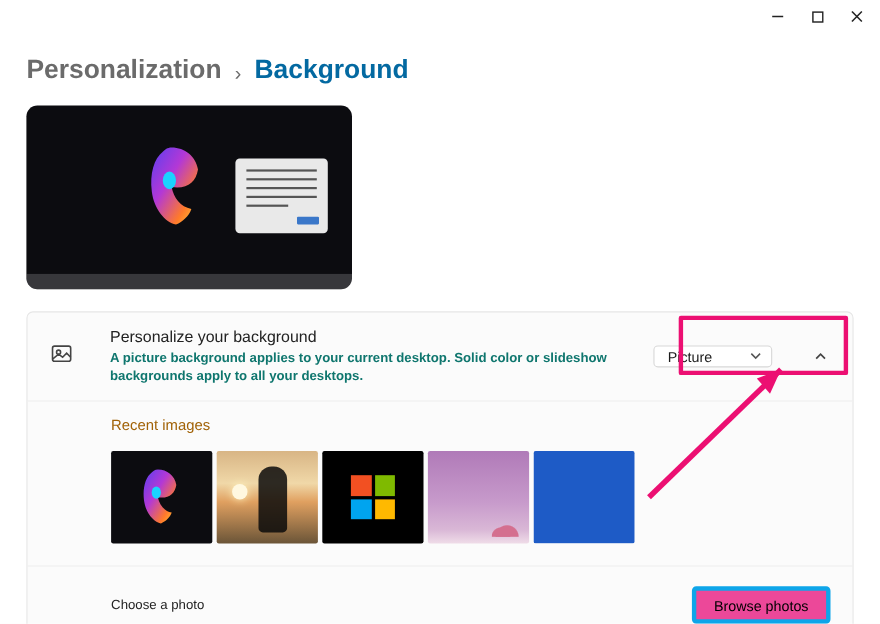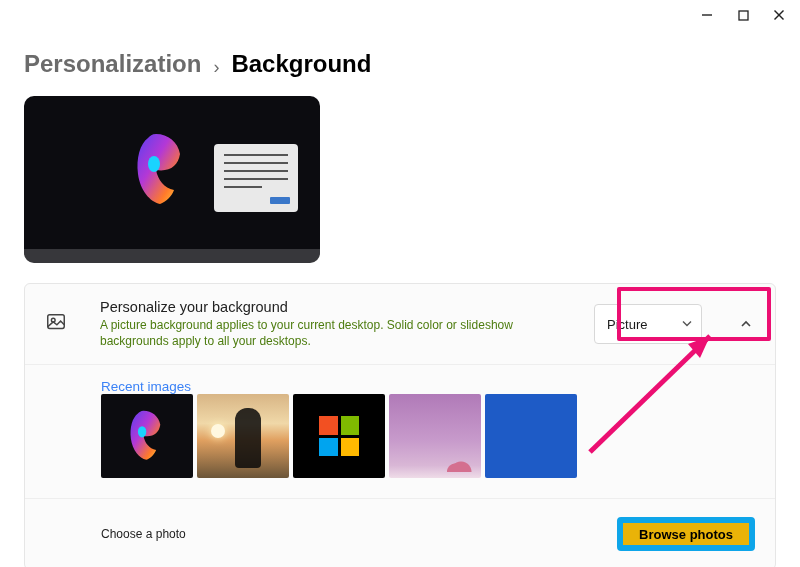--- a/index.html
+++ b/index.html
@@ -2,45 +2,45 @@
 <html><head>
   <meta charset="utf-8">
   <style>
     * { box-sizing: border-box; margin: 0; padding: 0; }
     body { font-family: "Segoe UI", -apple-system, sans-serif; background: #fff; width: 800px; height: 567px; overflow: hidden; color: #1b1b1b; position: relative; }
     .titlebar { display: flex; justify-content: flex-end; gap: 22px; padding: 8px 14px 0 0; height: 28px; }
     .titlebar-btn { width: 14px; height: 14px; display: flex; align-items: center; justify-content: center; cursor: pointer; }
     .breadcrumb { display: flex; align-items: flex-end; gap: 12px; padding: 22px 24px 18px 24px; font-size: 24px; font-weight: 600; }
     .breadcrumb .parent { color: #6b6b6b; font-weight: 600; cursor: pointer; }
     .breadcrumb .chev { color: #6b6b6b; font-weight: 400; font-size: 18px; }
-    .breadcrumb .current { color: #000000; font-weight: 700; }
+    .breadcrumb .current { color: #0369a1; font-weight: 700; }
     .preview-card { margin: 0 0 20px 24px; width: 296px; height: 167px; background: #0c0c10; border-radius: 10px; position: relative; overflow: hidden; }
     .preview-taskbar { position: absolute; bottom: 0; width: 100%; height: 14px; background: rgba(255,255,255,0.18); }
     .preview-helmet { position: absolute; left: 106px; top: 34px; width: 62px; height: 80px; }
     .preview-window { position: absolute; right: 22px; top: 48px; width: 84px; height: 68px; background: #e9e9e9; border-radius: 4px; padding: 10px 10px 0 10px; }
     .preview-window .line { height: 2px; background: #555; margin-bottom: 6px; }
     .preview-window .btn { position: absolute; right: 8px; bottom: 8px; width: 20px; height: 7px; background: #3a77c9; border-radius: 1px; }
     .panel { margin: 0 24px; border: 1px solid #e6e6e6; border-radius: 6px; background: #fbfbfb; position: relative; }
     .row { display: flex; align-items: center; padding: 15px 20px; border-top: 1px solid #eee; gap: 15px; }
     .row:first-child { border-top: 0; }
     .picon { width: 22px; margin-right: 18px; flex: 0 0 auto; color: #444; }
     .ptext { flex: 1; }
     .ptext .ptitle { font-size: 14.5px; color: #222; }
-    .ptext .pdesc { font-size: 12px; color: #4d7c0f; line-height: 1.35; margin-top: 2px; max-width: 520px; }
-    .dropdown { position: relative; width: 108px; height: 40px; border: 1px solid #d8d8d8; border-radius: 4px; background: #fff; display: flex; align-items: center; padding: 0 28px 0 12px; font-size: 13px; cursor: pointer; }
+    .ptext .pdesc { font-size: 12px; color: #0f766e; line-height: 1.35; margin-top: 2px; max-width: 520px; font-weight: bold; }
+    .dropdown { position: relative; width: 108px; height: 20px; border: 1px solid #d8d8d8; border-radius: 4px; background: #fff; display: flex; align-items: center; padding: 0 28px 0 12px; font-size: 13px; cursor: pointer; }
     .dropdown .dd-chev { position: absolute; right: 9px; top: 50%; transform: translateY(-50%); }
     .chev-up-btn { margin-left: 20px; width: 18px; display: flex; justify-content: center; cursor: pointer; }
     .highlight-box { position: absolute; border: 4px solid #ec0f72; border-radius: 2px; top: 3px; right: 4px; width: 154px; height: 54px; pointer-events: none; }
     .thumbs-row { padding: 14px 20px 20px 76px; border-top: 1px solid #eee; }
-    .thumbs-title { font-size: 13.5px; margin-bottom: 0; color: #3b82f6; }
+    .thumbs-title { font-size: 13.5px; margin-bottom: 16px; color: #a16207; }
     .thumbs { display: flex; gap: 4px; }
     .thumb { width: 92px; height: 84px; border-radius: 2px; overflow: hidden; cursor: pointer; position: relative; }
     .choose-row { display: flex; align-items: center; justify-content: space-between; padding: 18px 20px 18px 76px; border-top: 1px solid #eee; }
     .choose-label { font-size: 12px; color: #222; }
-    .browse-btn { height: 34px; padding: 0 16px; border: 6px solid #0ea5e9; background: #eab308; border-radius: 4px; font-size: 13px; cursor: pointer; font-family: inherit; font-weight: bold; }
+    .browse-btn { height: 34px; padding: 0 16px; border: 4px solid #0ea5e9; background: #ec4899; border-radius: 4px; font-size: 13px; cursor: pointer; font-family: inherit; }
     .arrow-svg { position: absolute; pointer-events: none; }
 
     
     .th0 { background: #0c0c10; display: flex; align-items: center; justify-content: center; }
     .th1 { background: linear-gradient(#d8b585 0%, #f0d8a8 35%, #e0a060 55%, #6b5538 100%); }
     .th1::after { content: ""; position: absolute; left: 38px; top: 14px; width: 26px; height: 60px; background: rgba(10,10,10,0.85); border-radius: 12px 12px 4px 4px; }
     .th1 .sun { position: absolute; left: 14px; top: 30px; width: 14px; height: 14px; background: #fff8e0; border-radius: 50%; box-shadow: 0 0 8px #fff4c0; }
     .th2 { background: #000; display: flex; align-items: center; justify-content: center; }
     .th2 .wlogo { width: 40px; height: 40px; display: grid; grid-template-columns: 1fr 1fr; grid-template-rows: 1fr 1fr; gap: 3px; }
     .th2 .wlogo span:nth-child(1){ background:#f25022;} .th2 .wlogo span:nth-child(2){ background:#7fba00;} .th2 .wlogo span:nth-child(3){ background:#00a4ef;} .th2 .wlogo span:nth-child(4){ background:#ffb900;}

